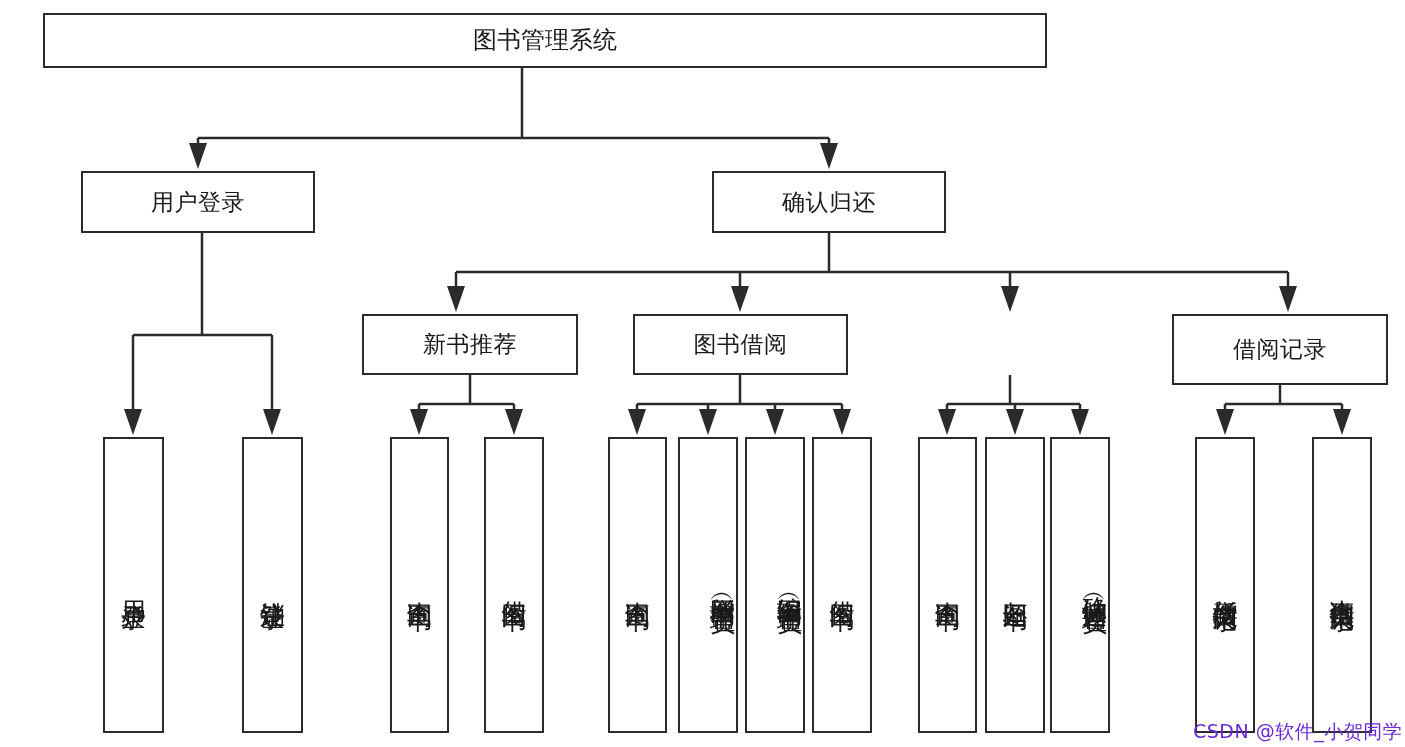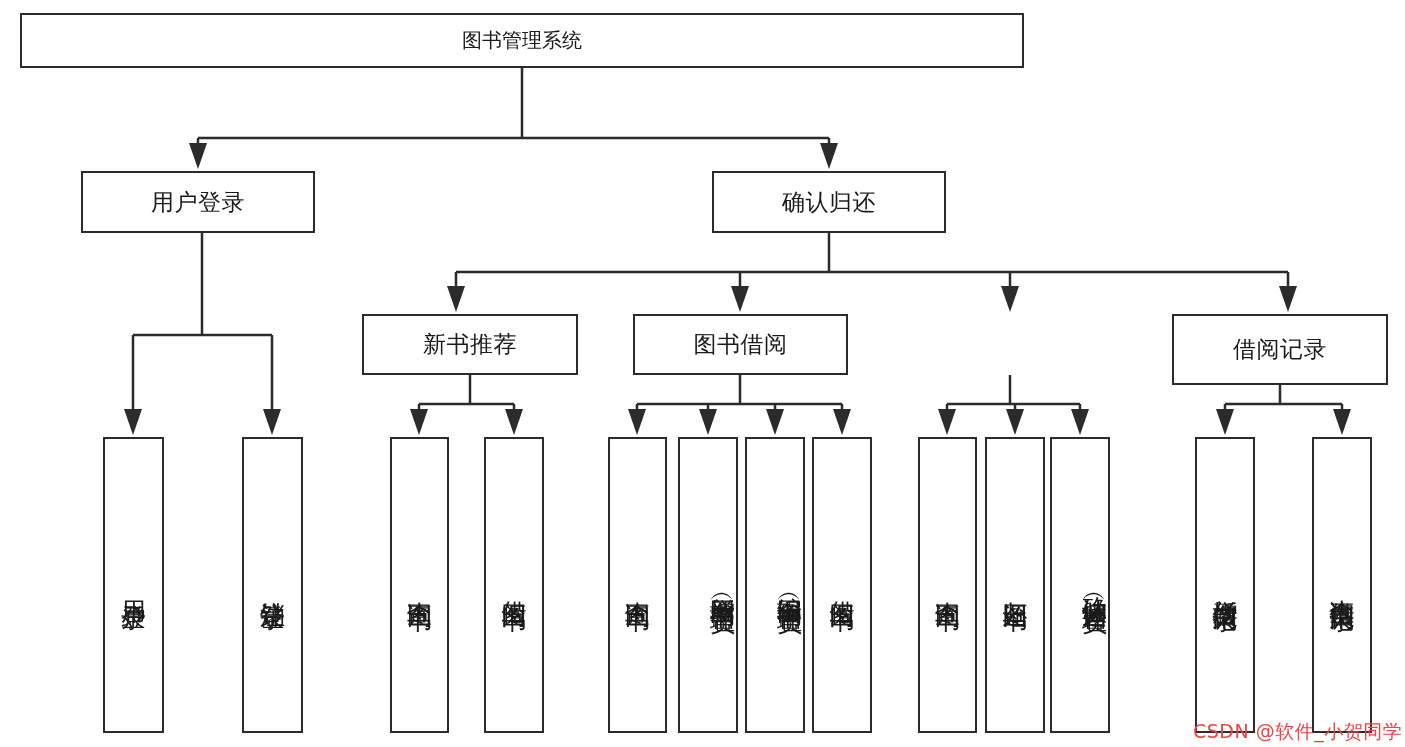--- a/index.html
+++ b/index.html
@@ -26,21 +26,22 @@
     align-items: center;
     justify-content: center;
     color: #1a1a1a;
     line-height: 1.08;
   }
   .node-h {
     font-size: 23px;
     letter-spacing: 0.5px;
   }
   .node-root {
-    font-size: 20px;
+    font-size: 24px;
+    margin-left: 23px;
   }
   .node-v {
     writing-mode: vertical-rl;
     text-orientation: upright;
     font-size: 25px;
     align-items: flex-start;
     justify-content: center;
     padding-top: 2px;
     letter-spacing: 2px;
   }
@@ -56,21 +57,21 @@
   #links {
     position: absolute;
     left: 0;
     top: 0;
     width: 1405px;
     height: 747px;
     pointer-events: none;
   }
   .watermark {
     position: absolute;
-    color: #ef4444;
+    color: #6d28d9;
     font-size: 19px;
     white-space: nowrap;
     letter-spacing: 0.5px;
   }
 </style>
 </head>
 <body>
 
 <div id="canvas">
 

